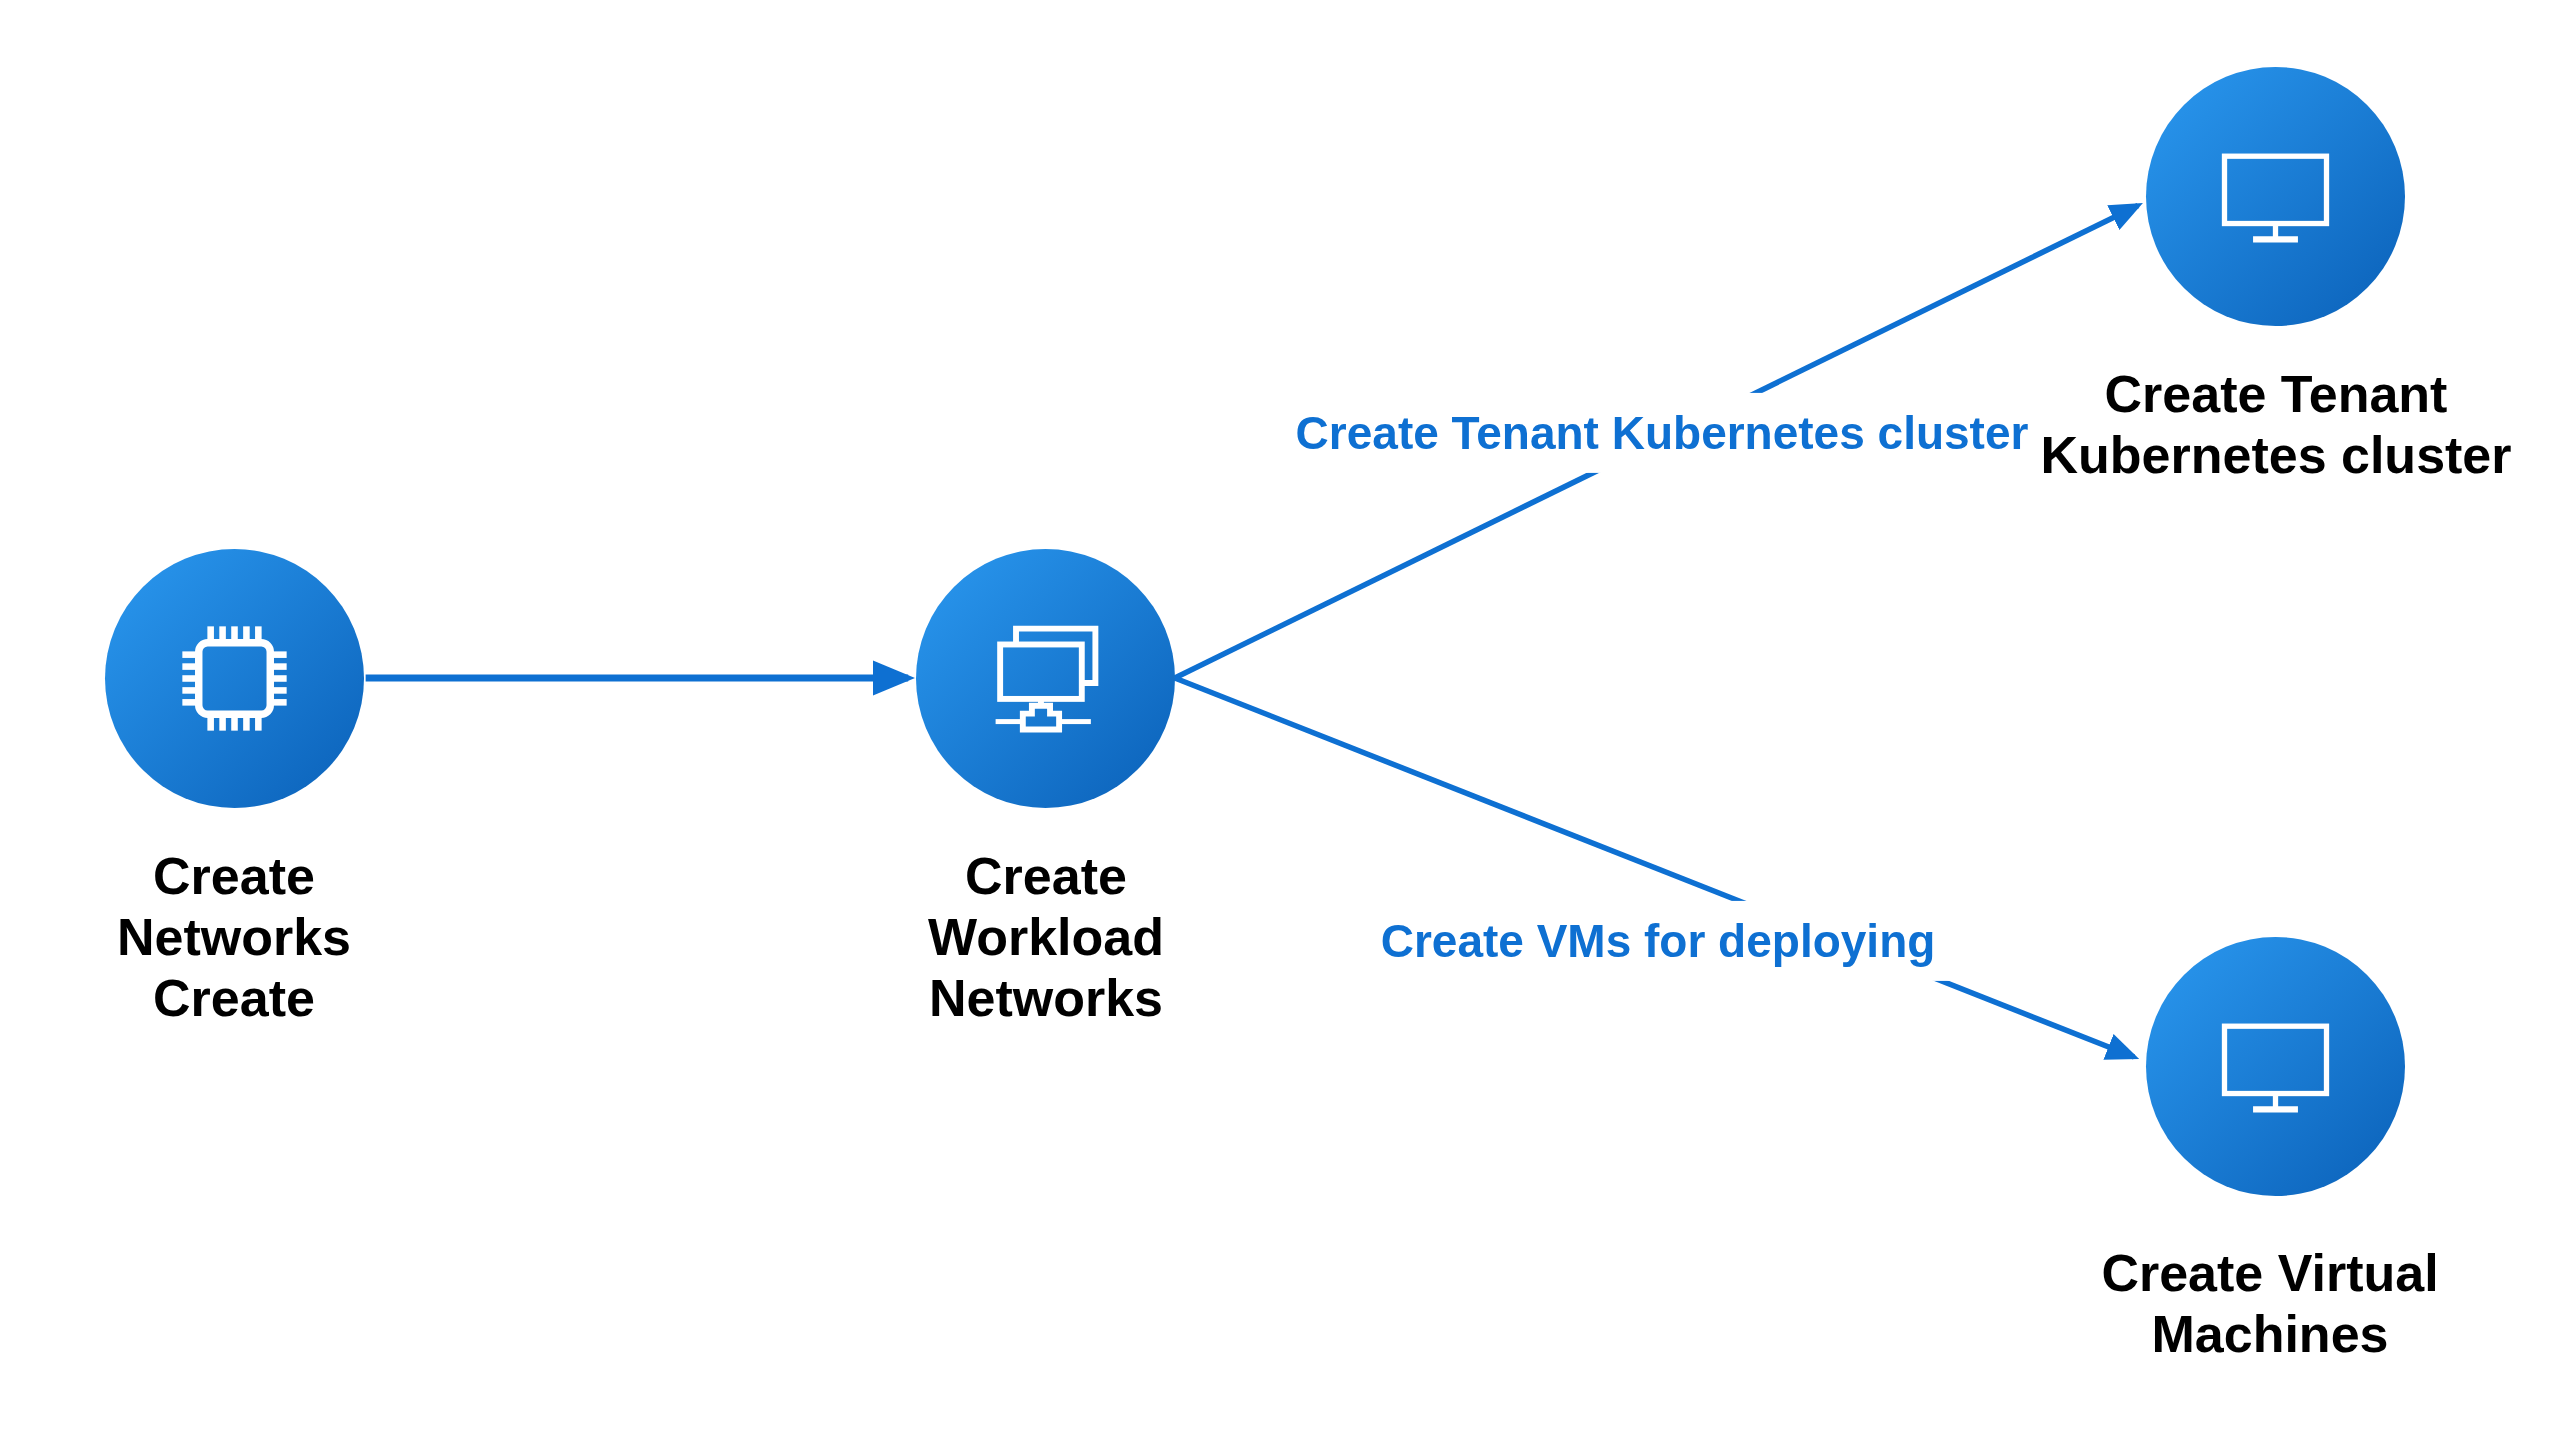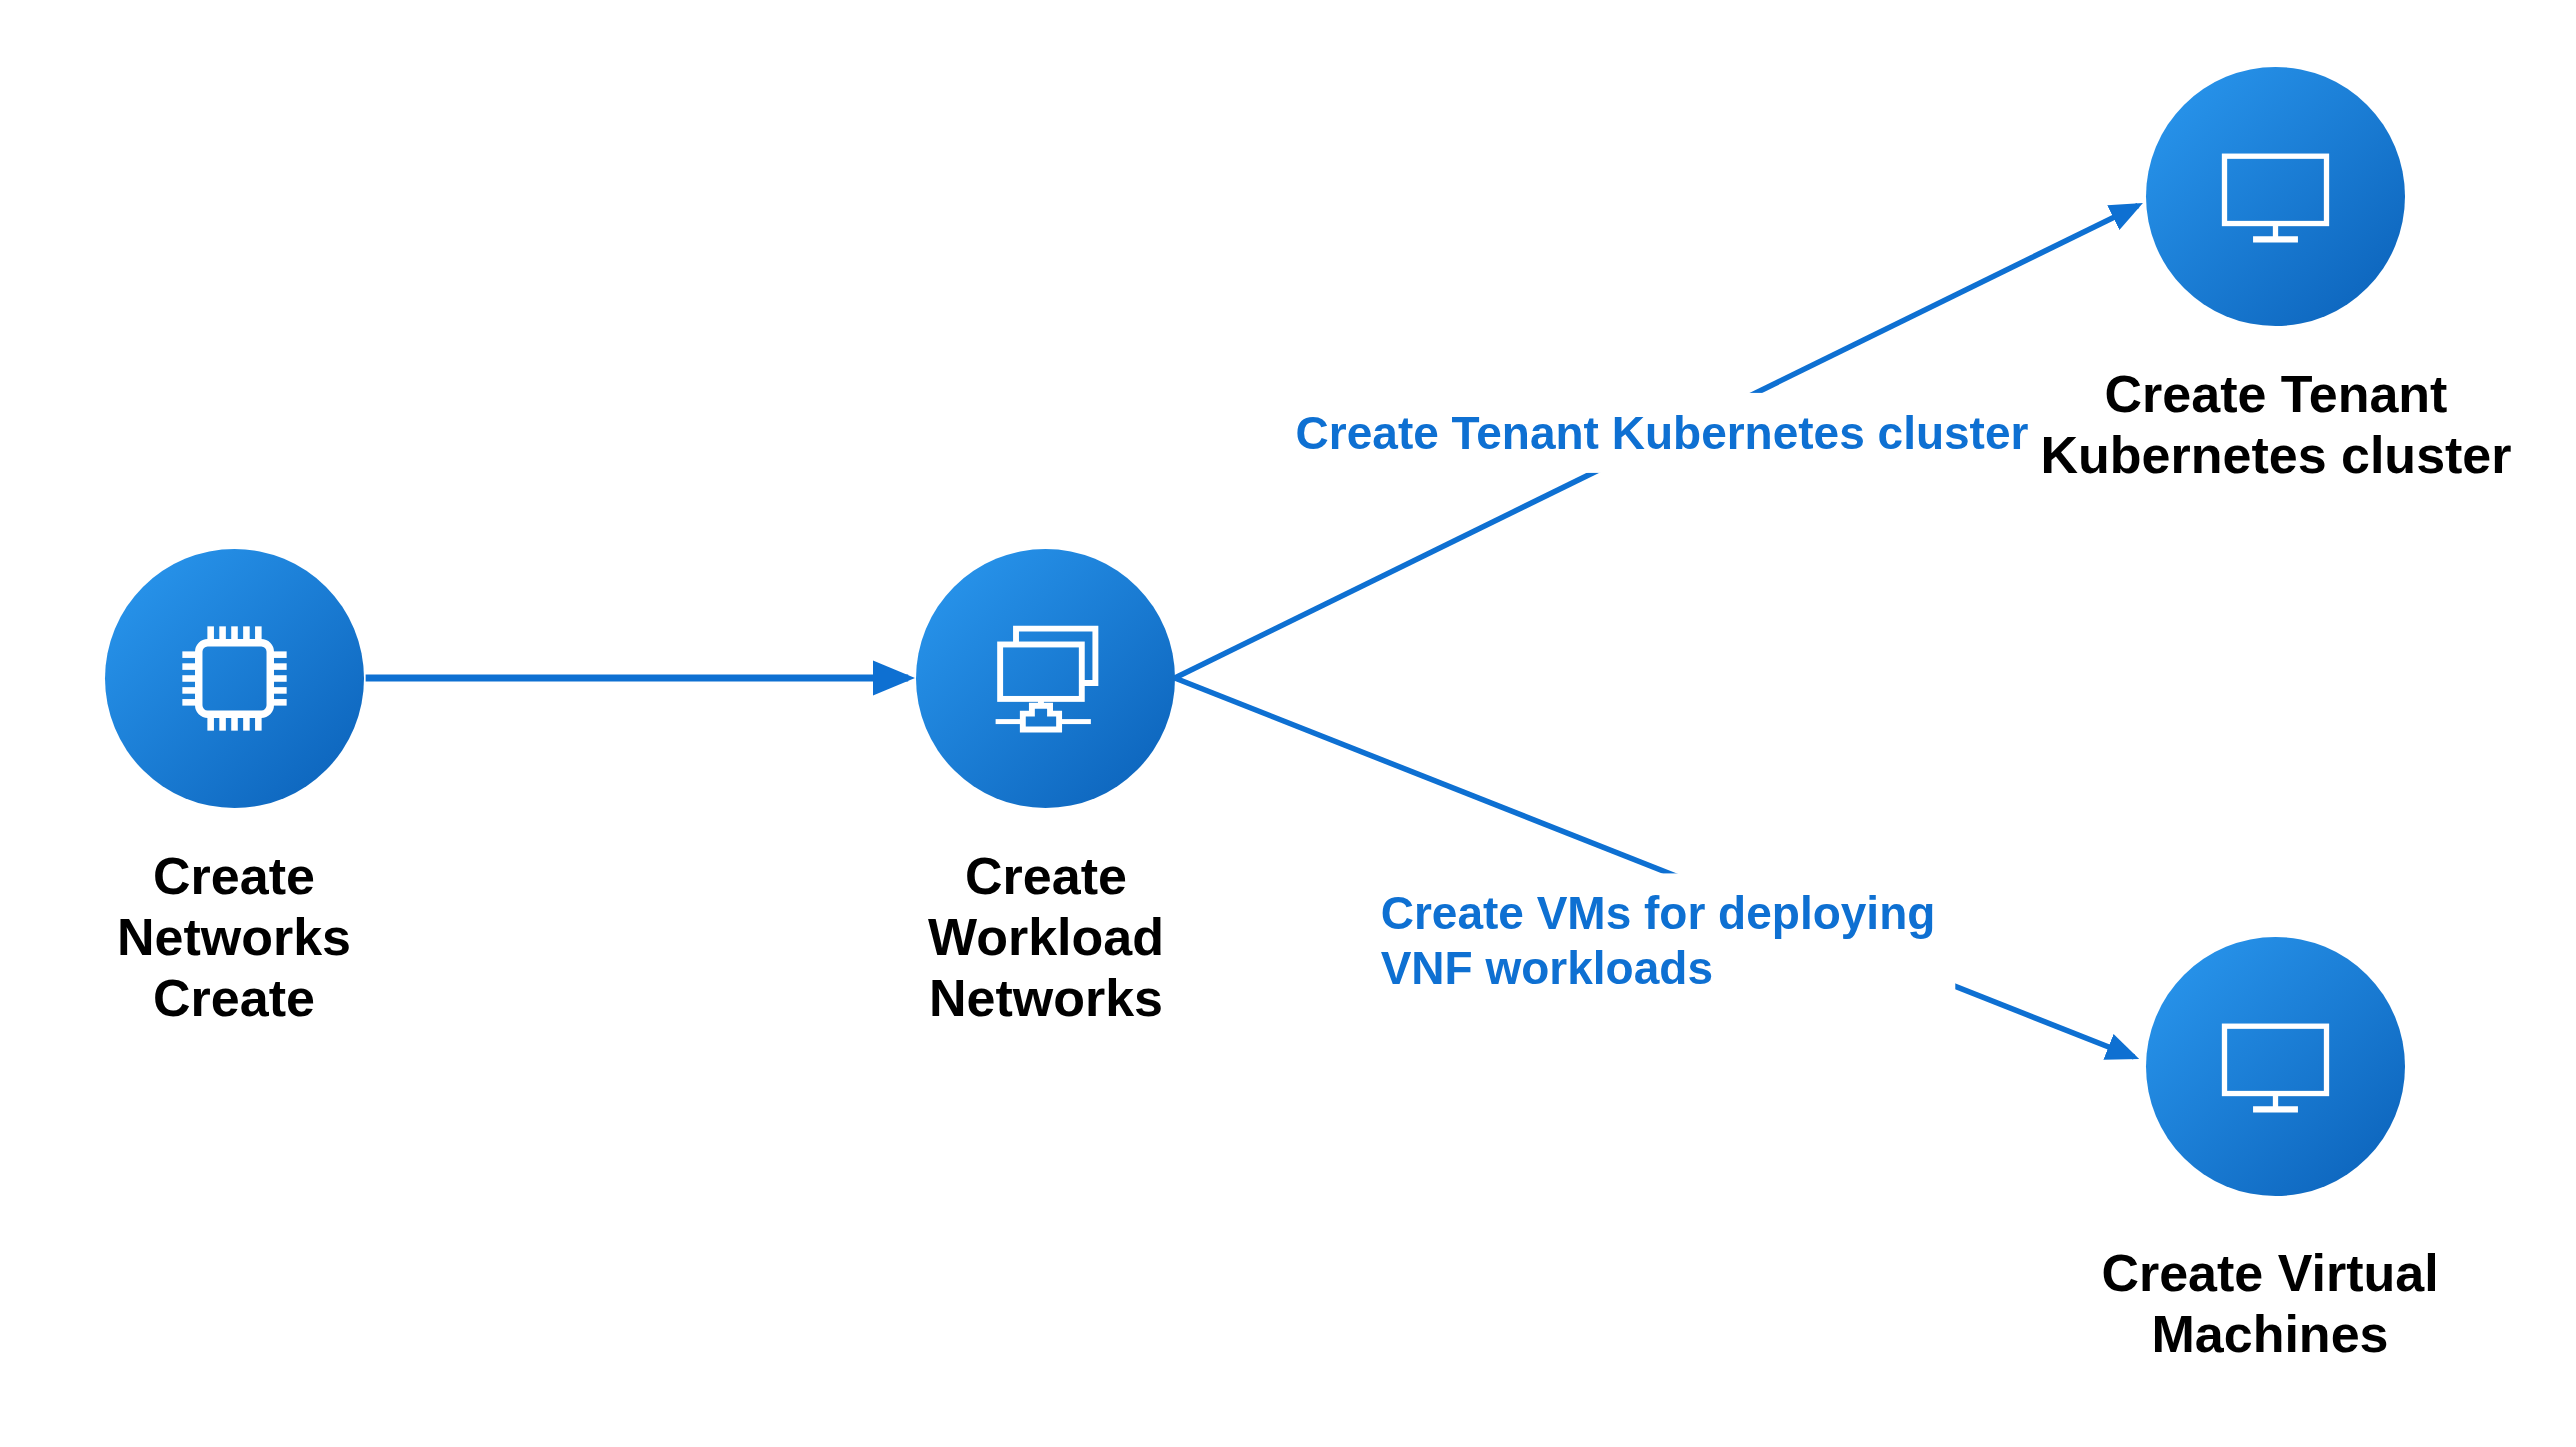--- a/index.html
+++ b/index.html
@@ -140,17 +140,16 @@
     <div>Create Tenant</div>
     <div>Kubernetes cluster</div>
   </div>
 
   <div class="edge-label" style="left:1662px;top:433px;">
     <div>Create Tenant Kubernetes cluster</div>
   </div>
 
   <div class="edge-label" style="left:1658px;top:941px;">
     <div>Create VMs for deploying</div>
-    <div>VNF workloads</div>
   </div>
 
 </div>
 
 
 </body></html>

